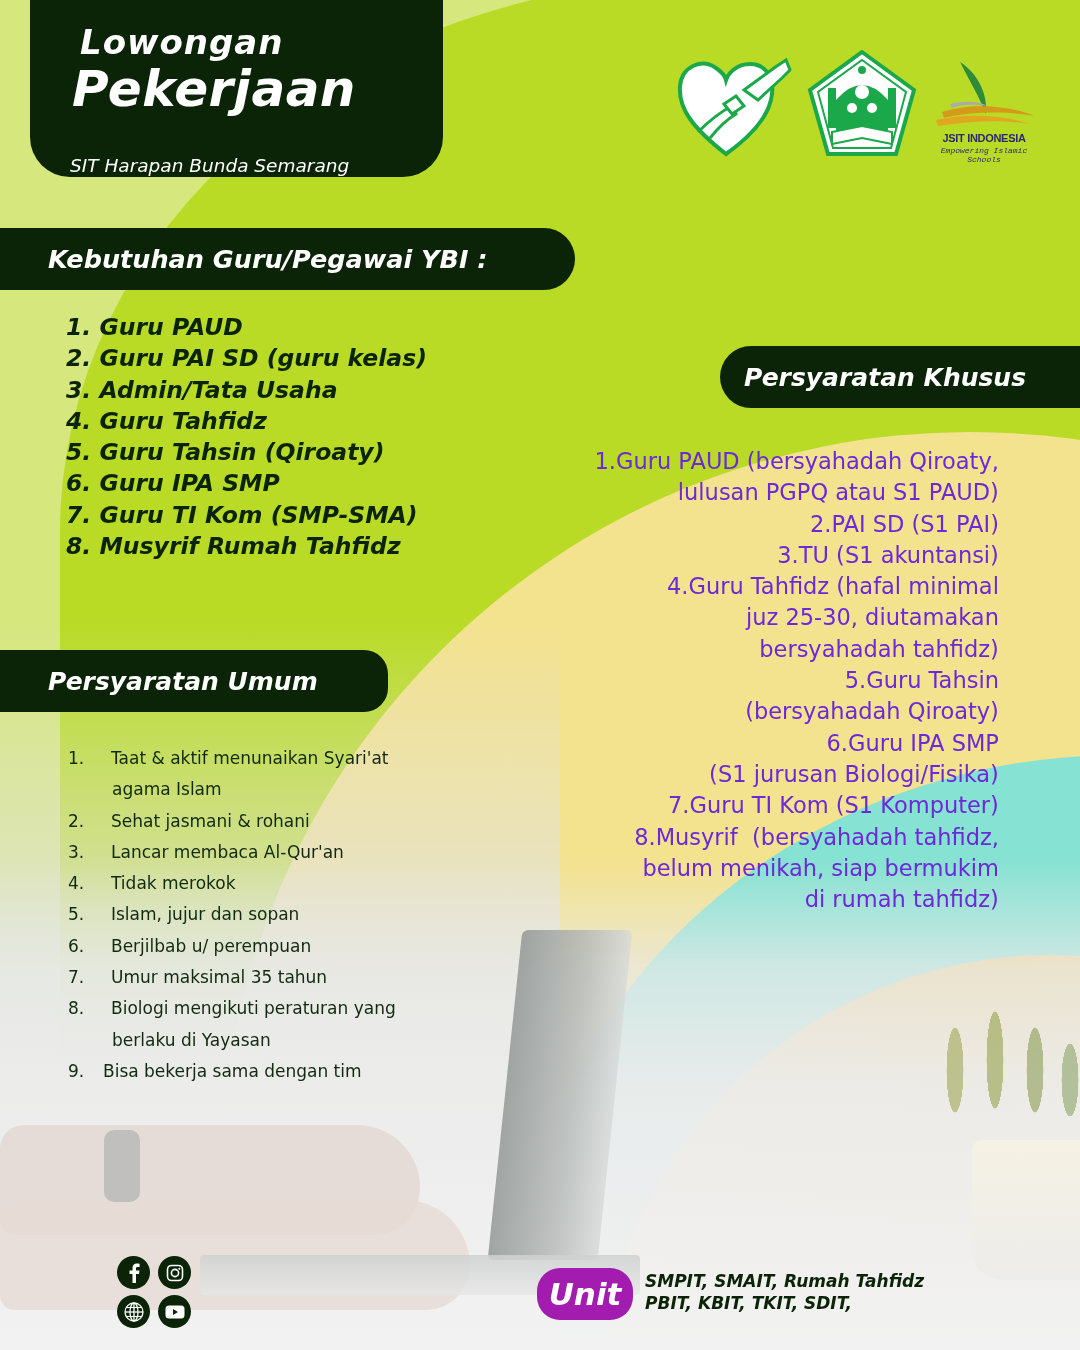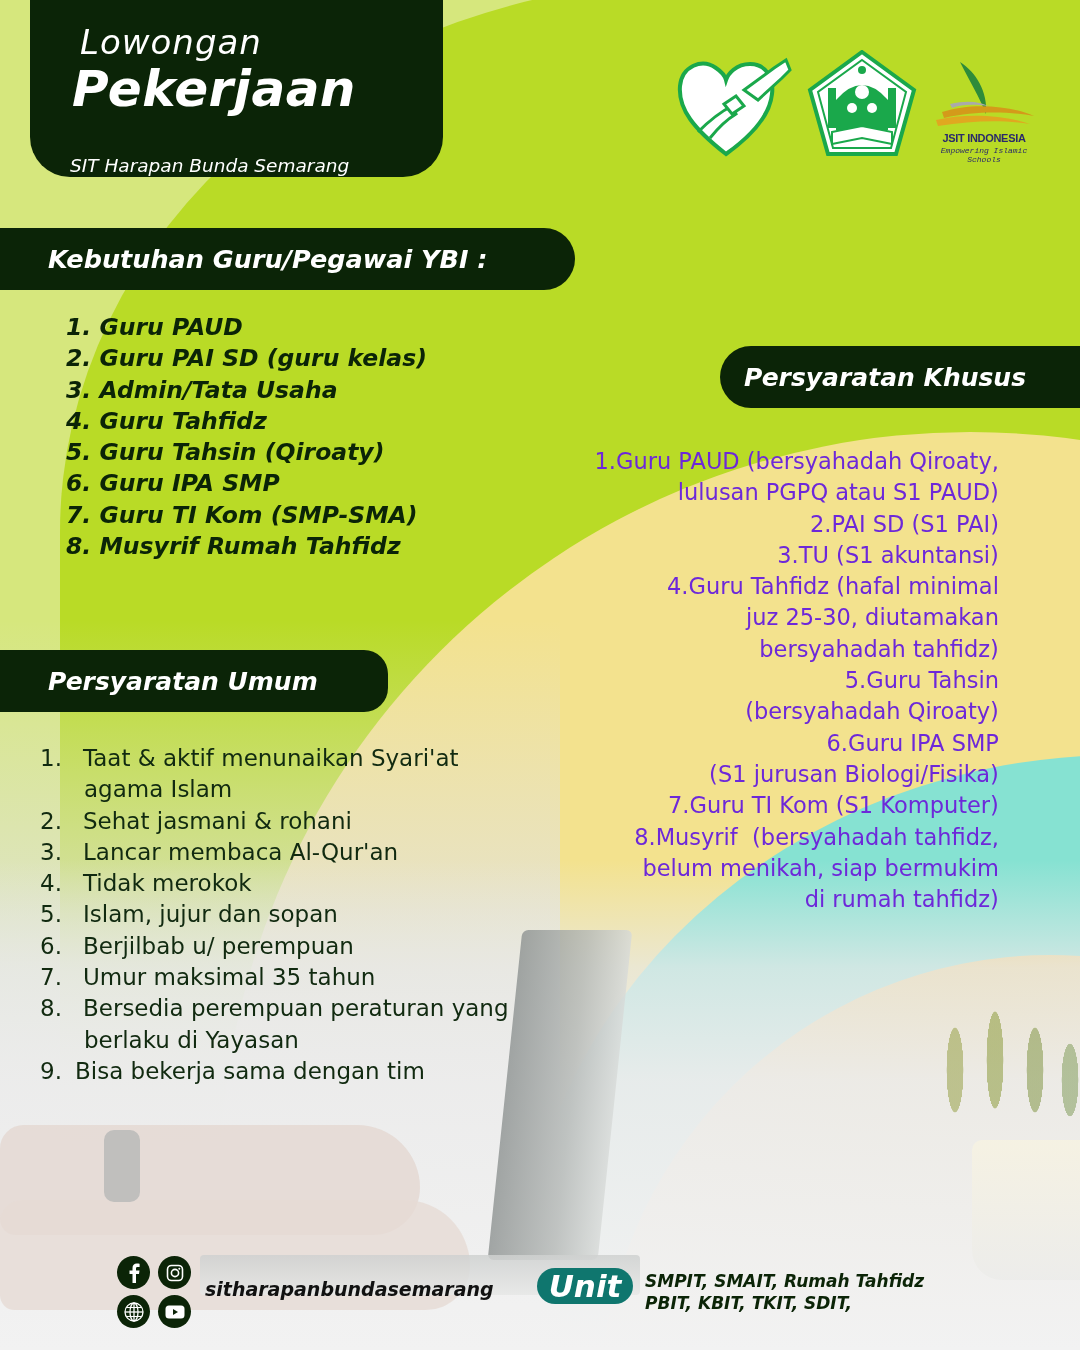--- a/index.html
+++ b/index.html
@@ -86,21 +86,21 @@
   }
 
   
   .title-card {
     position: absolute; left: 30px; top: -40px; width: 413px; height: 217px;
     background: #0b2407; border-radius: 40px;
     color: #fff;
   }
   .title-l1 {
     position: absolute; left: 50px; top: 62px;
-    font-family: "DejaVu Sans", sans-serif; font-weight: normal; font-style: italic;
+    font-family: "DejaVu Sans", sans-serif; font-weight: bold; font-style: italic;
     font-size: 34px; letter-spacing: 1px;
   }
   .title-l2 {
     position: absolute; left: 42px; top: 100px;
     font-family: "DejaVu Sans", sans-serif; font-weight: bold; font-style: italic;
     font-size: 50px; letter-spacing: 0.5px;
   }
   .title-l3 {
     position: absolute; left: 40px; top: 164px;
     font-family: "DejaVu Sans", sans-serif; font-style: italic;
@@ -151,23 +151,23 @@
     font-size: 23.5px; line-height: 31.3px; color: #0b2407;
   }
   .list-khusus {
     position: absolute; left: 583px; top: 446px; list-style: none;
     font-family: "DejaVu Sans", sans-serif;
     font-size: 22.5px; line-height: 31.3px; color: #6d28d9; text-align: right;
   }
   .list-khusus .num { display: inline-block; width: 33px; }
   .list-khusus .cont { display: block; padding-left: 35px; }
   .list-umum {
-    position: absolute; left: 40px; top: 743px; list-style: none;
+    position: absolute; left: 68px; top: 743px; list-style: none;
     font-family: "DejaVu Sans", sans-serif;
-    font-size: 23px; line-height: 31.3px; color: #112a10;
+    font-size: 17px; line-height: 31.3px; color: #112a10;
   }
   .list-umum .num { display: inline-block; width: 43px; }
   .list-umum .cont { display: block; padding-left: 44px; }
   .list-umum .num-tight { display: inline-block; width: 35px; }
 
   
   .social { position: absolute; left: 117px; top: 1254px; width: 76px; height: 76px; }
   .soc {
     position: absolute; width: 33px; height: 33px; border-radius: 50%;
     background: #0b2407; color: #fff; display: flex; align-items: center; justify-content: center;
@@ -176,22 +176,22 @@
   .soc-fb { left: 0; top: 2px; }
   .soc-ig { left: 41px; top: 2px; }
   .soc-web { left: 0; top: 41px; }
   .soc-yt { left: 41px; top: 41px; }
   .handle {
     position: absolute; left: 205px; top: 1278px;
     font-family: "DejaVu Sans", sans-serif; font-weight: bold; font-style: italic;
     font-size: 19px; color: #111;
   }
   .unit-pill {
-    position: absolute; left: 537px; top: 1268px; width: 96px; height: 36px;
-    border-radius: 23px; background: #0f766e; color: #fff;
+    position: absolute; left: 537px; top: 1268px; width: 96px; height: 52px;
+    border-radius: 23px; background: #a21caf; color: #fff;
     font-family: "DejaVu Sans", sans-serif; font-weight: bold; font-style: italic;
     font-size: 31px; display: flex; align-items: center; justify-content: center;
   }
   .unit-text {
     position: absolute; left: 645px; top: 1270px;
     font-family: "DejaVu Sans", sans-serif; font-weight: bold; font-style: italic;
     font-size: 17px; line-height: 22px; color: #0b2407;
   }
 </style>
 </head>
@@ -281,21 +281,21 @@
 
   <div class="pill pill-umum">Persyaratan Umum</div>
   <ul class="list-umum">
     <li><span class="num">1.</span><span>Taat &amp; aktif menunaikan Syari'at</span><span class="cont">agama Islam</span></li>
     <li><span class="num">2.</span><span>Sehat jasmani &amp; rohani</span></li>
     <li><span class="num">3.</span><span>Lancar membaca Al-Qur'an</span></li>
     <li><span class="num">4.</span><span>Tidak merokok</span></li>
     <li><span class="num">5.</span><span>Islam, jujur dan sopan</span></li>
     <li><span class="num">6.</span><span>Berjilbab u/ perempuan</span></li>
     <li><span class="num">7.</span><span>Umur maksimal 35 tahun</span></li>
-    <li><span class="num">8.</span><span>Bersedia perempuan peraturan yang</span><span class="cont">berlaku di Yayasan</span></li>
+    <li><span class="num">8.</span><span>Biologi mengikuti peraturan yang</span><span class="cont">berlaku di Yayasan</span></li>
     <li><span class="num-tight">9.</span><span>Bisa bekerja sama dengan tim</span></li>
   </ul>
 
   <div class="social">
     <div class="soc soc-fb">
       <svg width="14" height="20" viewBox="0 0 14 20">
           <path d="M9 20 V11 H12 L12.5 7.5 H9 V5.5 C9 4.5 9.4 4 10.6 4 H12.6 V0.8 C12.2 0.7 11 0.6 9.8 0.6 C7.2 0.6 5.5 2.2 5.5 5 V7.5 H2.5 V11 H5.5 V20 Z" fill="#fff"></path>
         </svg>
     </div>
     <div class="soc soc-ig">
@@ -315,19 +315,18 @@
           <line x1="11" y1="2" x2="11" y2="20" stroke="#fff" stroke-width="1.3"></line>
         </svg>
     </div>
     <div class="soc soc-yt">
       <svg width="20" height="14" viewBox="0 0 20 14">
           <rect x="0.5" y="0.5" width="19" height="13" rx="3.5" fill="#fff"></rect>
           <polygon points="8,4 8,10 13,7" fill="#0b2407"></polygon>
         </svg>
     </div>
   </div>
-  <div class="handle">sitharapanbundasemarang</div>
   <div class="unit-pill">Unit</div>
   <div class="unit-text">
     <div>SMPIT, SMAIT, Rumah Tahfidz</div>
     <div>PBIT, KBIT, TKIT, SDIT,</div>
   </div>
 </div>
 
 </body></html>

